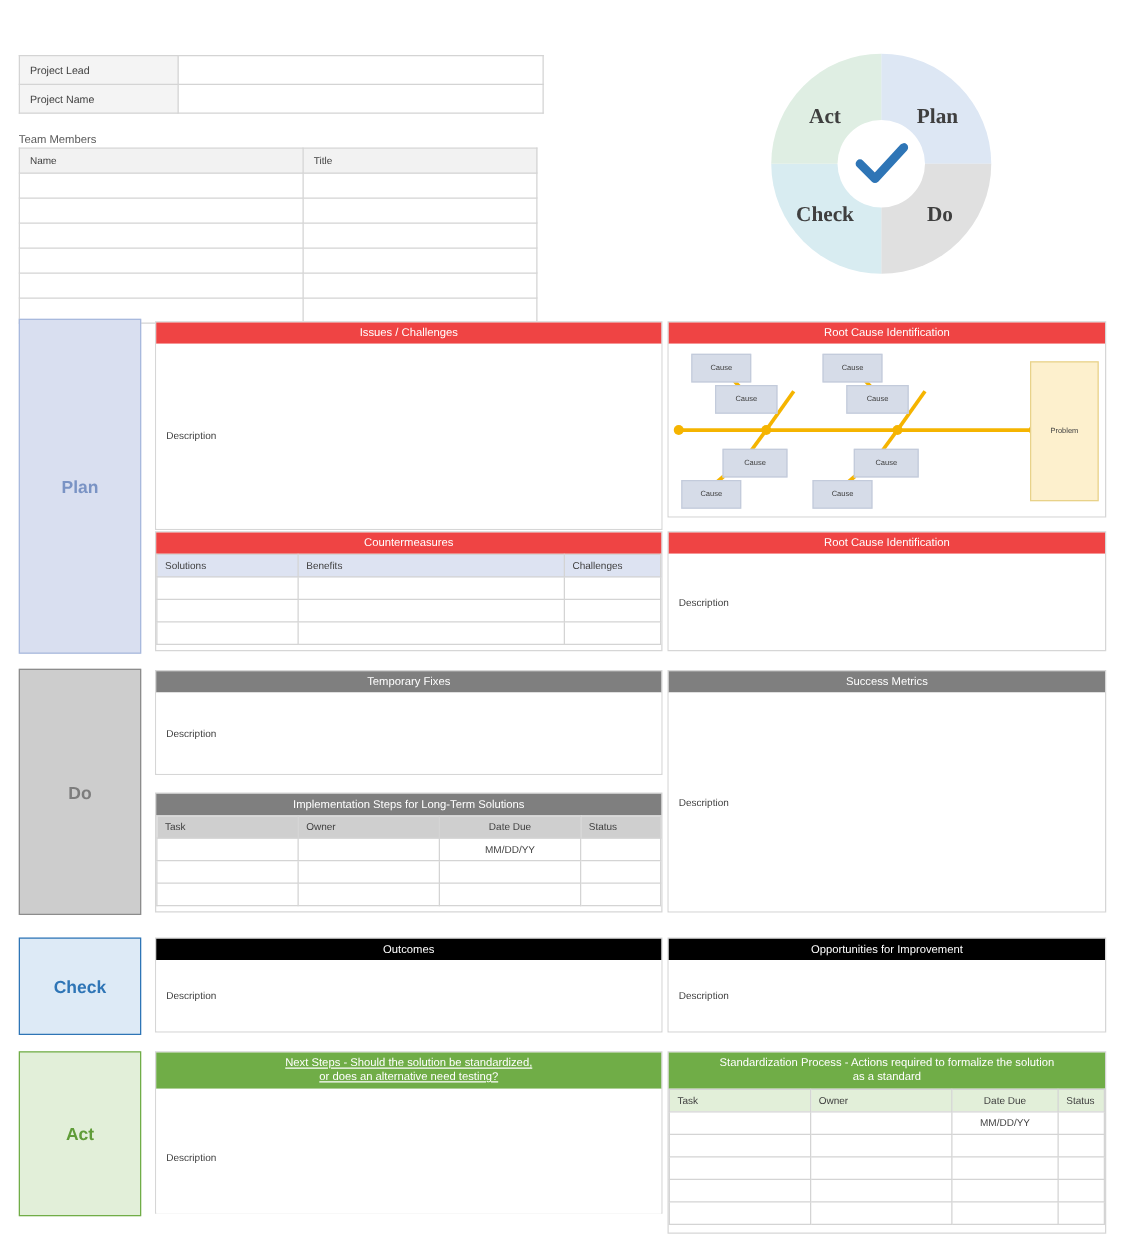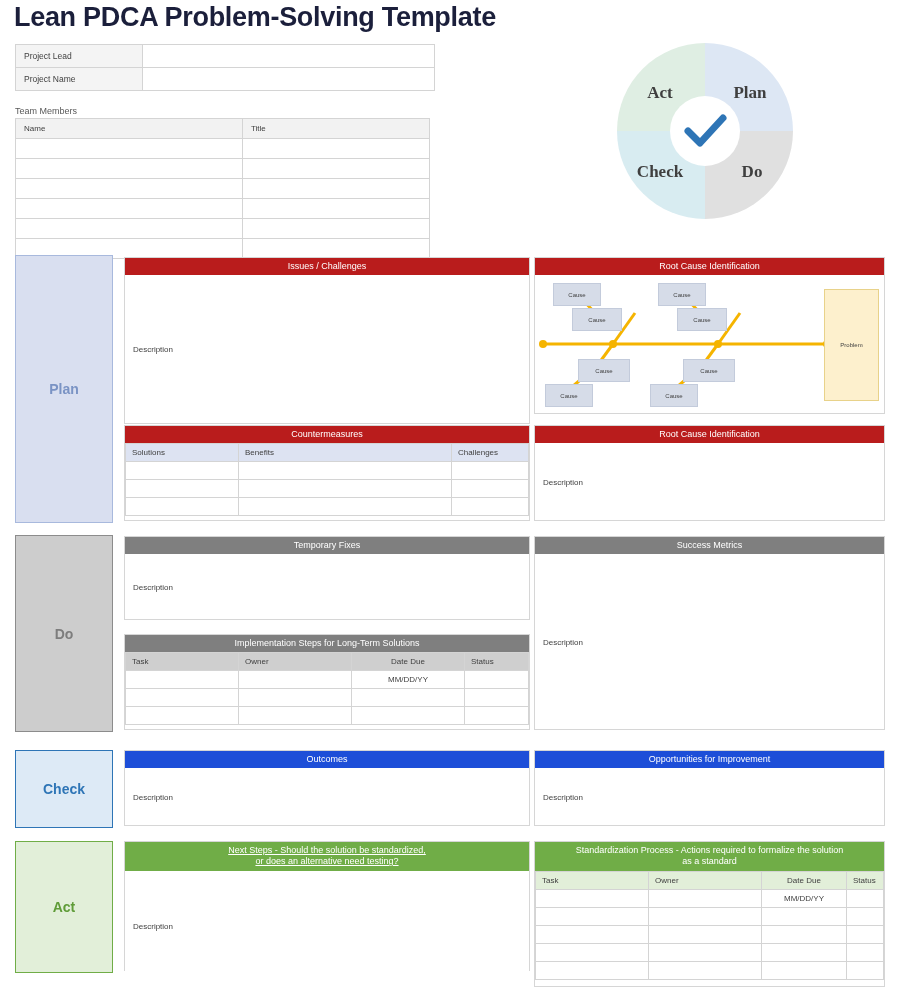--- a/index.html
+++ b/index.html
@@ -64,23 +64,23 @@
   .side.do{background:#cdcdcd;border-color:#8c8c8c;color:#7d7d7d;}
   .side.check{background:#ddeaf6;border-color:#2e75b6;color:#2e75b6;}
   .side.act{background:#e2efd9;border-color:#70ad47;color:#5f9c38;}
 
   .panel{position:absolute;border:1px solid #d6d6d6;background:#fff;
          box-sizing:border-box;}
   .phead{
     color:#ffffff;font-size:9px;text-align:center;
     line-height:1.25;padding:3px 4px;box-sizing:border-box;
   }
-  .phead.blue{background:#b91c1c;}
+  .phead.blue{background:#ef4444;}
   .phead.gray{background:#7f7f7f;}
-  .phead.darkblue{background:#1d4ed8;}
+  .phead.darkblue{background:#000000;}
   .phead.green{background:#70ad47;}
 
   .pbody{position:relative;background:#fff;}
   .desc{
     position:absolute;left:8px;font-size:8px;color:#3f3f3f;
     transform:translateY(-50%);
   }
 
   
   .dtable{width:100%;border-collapse:collapse;font-size:8px;}
@@ -105,21 +105,20 @@
     position:absolute;background:#fdf0cd;border:1px solid #e8d28a;
     font-size:6px;color:#3f3f3f;display:flex;align-items:center;
     justify-content:center;box-sizing:border-box;
   }
 </style>
 </head>
 <body>
 
 <div class="page">
 
-  <div class="title">Lean PDCA Problem-Solving Template</div>
 
   <table class="proj-table">
     <tbody>
         <tr>
       <td class="lbl">Project Lead</td>
       <td></td>
     </tr>
     <tr>
       <td class="lbl">Project Name</td>
       <td></td>

